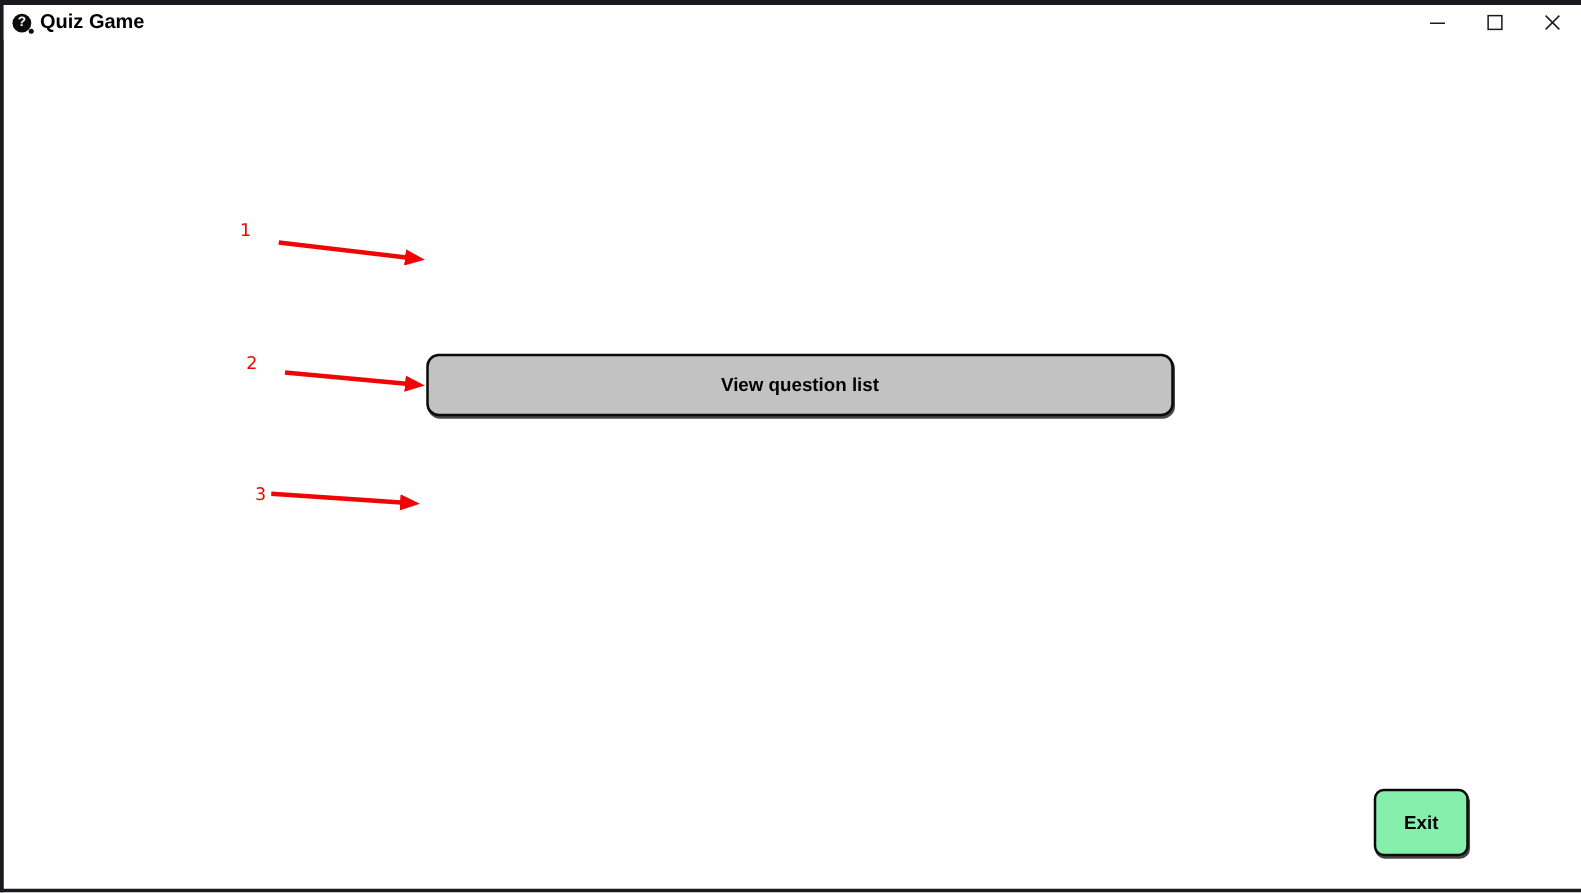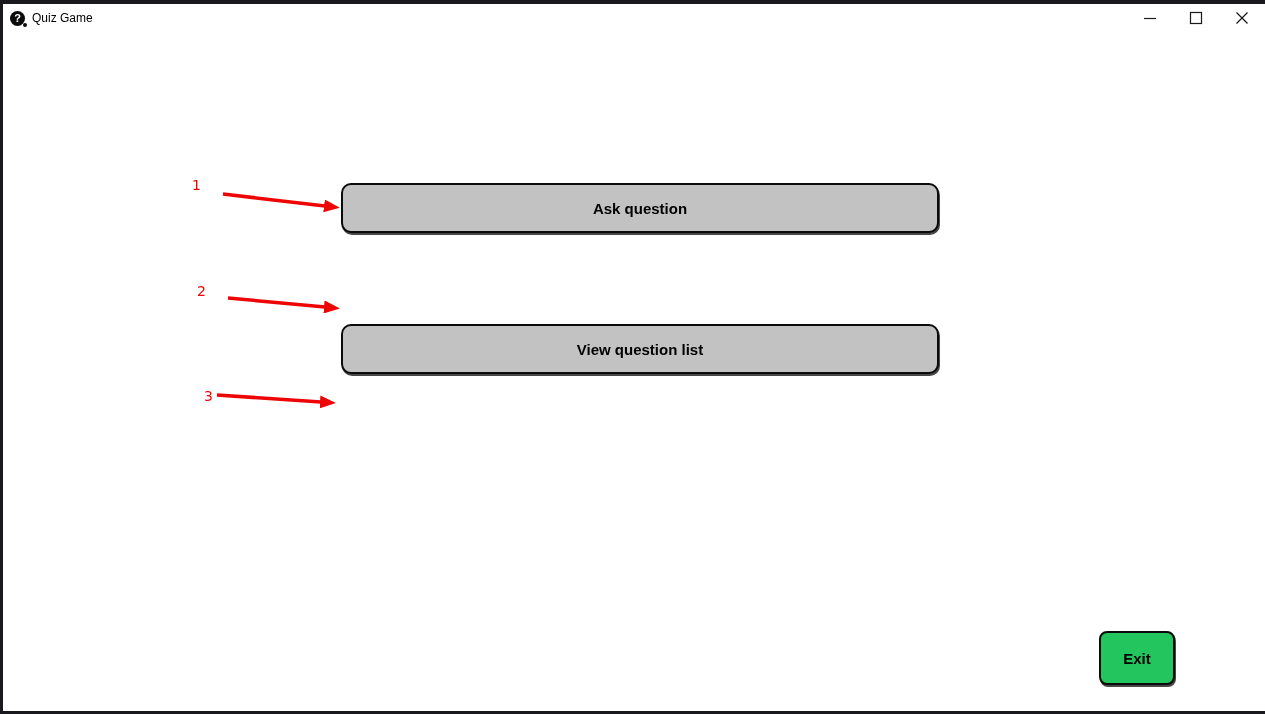--- a/index.html
+++ b/index.html
@@ -42,23 +42,24 @@
   .app-icon::after {
     content: "";
     position: absolute;
     right: -2px; bottom: -1px;
     width: 4px; height: 4px;
     background: #0b0b0b;
     border-radius: 50%;
   }
   .titlebar-title {
     margin-left: 7px;
-    font-size: 12px;
+    font-size: 16px;
     color: #000000;
     white-space: nowrap;
+    font-weight: bold;
   }
   .titlebar-spacer { flex: 1 1 auto; }
   .win-ctrl {
     width: 46px; height: 28px;
     display: flex;
     align-items: center;
     justify-content: center;
     background: transparent;
     border: none;
     cursor: default;
@@ -75,28 +76,28 @@
     border-radius: 10px;
     box-shadow: 1px 2px 0 rgba(10,10,10,0.75);
     font-family: "Liberation Sans", sans-serif;
     font-size: 15px;
     font-weight: bold;
     color: #000000;
     text-align: center;
     cursor: pointer;
   }
   .menu-btn-1 { top: 179px; }
-  .menu-btn-2 { top: 279px; margin-top: 41px; }
+  .menu-btn-2 { top: 279px; }
   .menu-btn-3 { top: 379px; }
   
   .exit-btn {
     position: absolute;
     left: 1096px; top: 627px;
     width: 76px; height: 54px;
-    background: #22c55e;
+    background: #86efac;
     border: 2px solid #0a0a0a;
     border-radius: 8px;
     box-shadow: 1px 2px 0 rgba(10,10,10,0.75);
     font-family: "Liberation Sans", sans-serif;
     font-size: 15px;
     font-weight: bold;
     color: #000000;
     text-align: center;
     cursor: pointer;
   }
@@ -153,18 +154,17 @@
     </defs>
     <line x1="220" y1="190" x2="322" y2="202" stroke="#ee0505" stroke-width="3.5" marker-end="url(#arrowhead)"></line>
     <line x1="225" y1="294" x2="322" y2="303" stroke="#ee0505" stroke-width="3.5" marker-end="url(#arrowhead)"></line>
     <line x1="214" y1="391" x2="318" y2="398" stroke="#ee0505" stroke-width="3.5" marker-end="url(#arrowhead)"></line>
   </svg>
 
   <span class="annotation-number ann-1">1</span>
   <span class="annotation-number ann-2">2</span>
   <span class="annotation-number ann-3">3</span>
 
-  <button class="menu-btn menu-btn-1">Ask question</button>
   <button class="menu-btn menu-btn-2">View question list</button>
 
   <button class="exit-btn">Exit</button>
 
 </div>
 
 </body></html>

